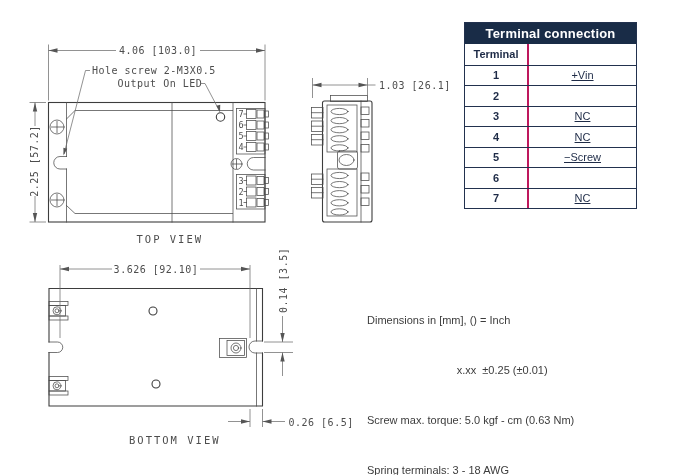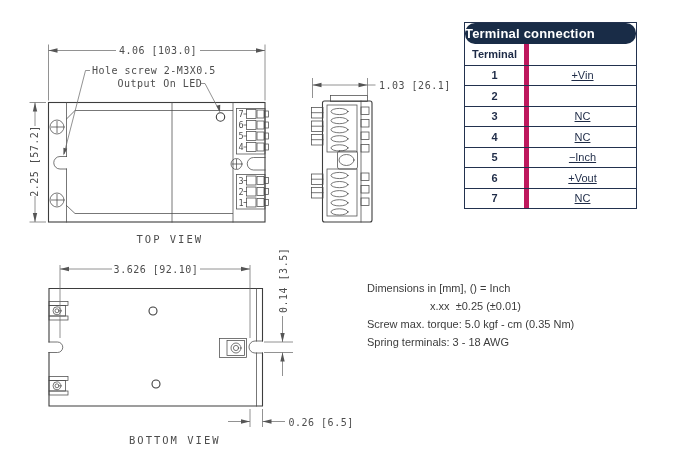--- a/index.html
+++ b/index.html
@@ -10,30 +10,30 @@
   .ln  {fill:none;stroke:#3d3d3d;stroke-width:1.1;stroke-linecap:square;}
   .lnt {fill:none;stroke:#4a4a4a;stroke-width:0.75;stroke-linecap:square;}
   .dim {fill:none;stroke:#6e6e6e;stroke-width:0.75;}
   .arr {fill:#555555;stroke:none;}
   text.cad{font-family:"DejaVu Sans Mono",monospace;font-size:10px;fill:#4d4d4d;letter-spacing:0.5px;}
   text.cad-sm{font-family:"DejaVu Sans Mono",monospace;font-size:8.5px;fill:#4d4d4d;}
   text.cad-title{font-family:"DejaVu Sans Mono",monospace;font-size:10.5px;fill:#4d4d4d;letter-spacing:2px;}
   
   .tc{position:absolute;left:464px;top:22px;width:173px;border:1.5px solid #22314e;box-sizing:border-box;}
   .tc-header{background:#192c47;color:#ffffff;font-weight:bold;font-size:13px;
-             height:21px;line-height:21px;letter-spacing:0.2px;border-radius:10px;}
+             height:21px;line-height:21px;text-align:center;letter-spacing:0.2px;}
   .tc-row{display:flex;height:20.5px;border-top:1px solid #22314e;box-sizing:border-box;}
   .tc-cell{display:flex;align-items:center;justify-content:center;box-sizing:border-box;
            font-size:11px;color:#1e2b47;}
-  .tc-c1{width:64px;border-right:5px solid #be185d;font-weight:bold;}
+  .tc-c1{width:64px;border-right:2px solid #be185d;font-weight:bold;}
   .tc-c2{flex:1;text-decoration:underline;}
   
   .notes{position:absolute;left:367px;top:279px;font-size:11px;color:#3c3c3c;}
-  .note-line{white-space:pre;height:18px;line-height:18px;}
-  .note-indent{padding-left:63px;}
+  .note-line{white-space:pre;height:18px;line-height:18px;margin-top:32px;}
+  .note-indent{padding-left:63px;text-align:center;}
 </style>
 </head>
 <body>
 
 <div id="stage">
 
   <svg id="drawing" width="679" height="475" viewBox="0 0 679 475">
 
     <g>
       <rect class="ln" x="48.5" y="102.5" width="216.5" height="119.5"></rect>
@@ -253,32 +253,31 @@
     <div class="tc-row">
       <div class="tc-cell tc-c1">3</div>
       <div class="tc-cell tc-c2">NC</div>
     </div>
     <div class="tc-row">
       <div class="tc-cell tc-c1">4</div>
       <div class="tc-cell tc-c2">NC</div>
     </div>
     <div class="tc-row">
       <div class="tc-cell tc-c1">5</div>
-      <div class="tc-cell tc-c2">−Inch</div>
+      <div class="tc-cell tc-c2">−Screw</div>
     </div>
     <div class="tc-row">
       <div class="tc-cell tc-c1">6</div>
-      <div class="tc-cell tc-c2">+Vout</div>
     </div>
     <div class="tc-row">
       <div class="tc-cell tc-c1">7</div>
       <div class="tc-cell tc-c2">NC</div>
     </div>
   </div>
 
   <div class="notes">
     <div class="note-line">Dimensions in [mm], () = Inch</div>
     <div class="note-line note-indent">x.xx  ±0.25 (±0.01)</div>
-    <div class="note-line">Screw max. torque: 5.0 kgf - cm (0.35 Nm)</div>
+    <div class="note-line">Screw max. torque: 5.0 kgf - cm (0.63 Nm)</div>
     <div class="note-line">Spring terminals: 3 - 18 AWG</div>
   </div>
 
 </div>
 
 </body></html>

